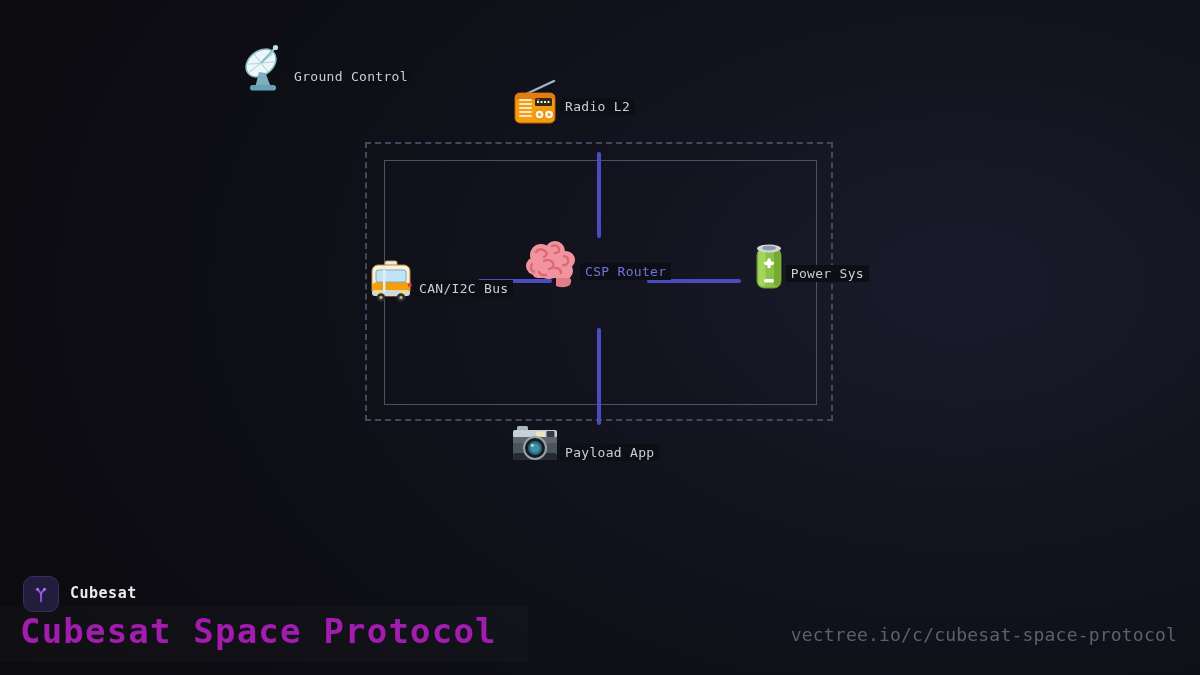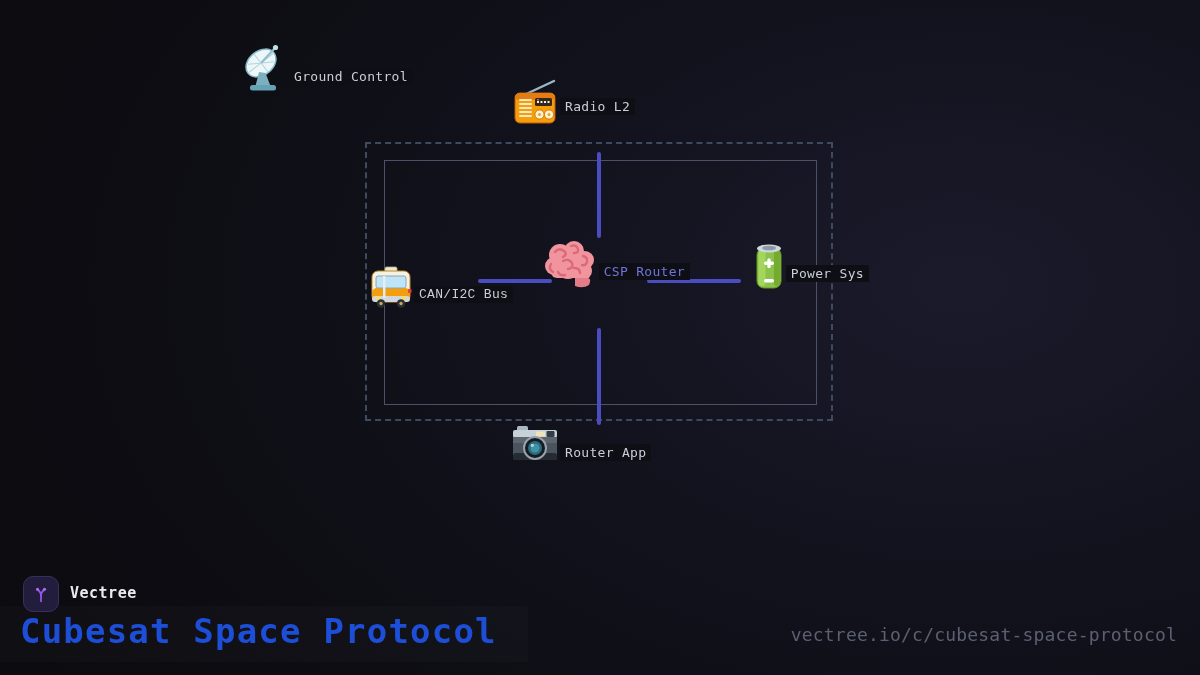--- a/index.html
+++ b/index.html
@@ -45,21 +45,21 @@
   .brand-logo {
     left: 23px; top: 576px; width: 36px; height: 36px; border-radius: 10px;
     background: #221d3d; border: 1px solid #37305e;
     display: flex; align-items: center; justify-content: center;
   }
   .brand-name {
     left: 70px; top: 584px; font-size: 15px; font-weight: bold; color: #eceaf0;
     letter-spacing: 0.5px;
   }
   .page-title {
-    left: 20px; top: 611px; font-size: 34px; font-weight: bold; color: #1d4ed8;
+    left: 20px; top: 611px; font-size: 34px; font-weight: bold; color: #a21caf;
     letter-spacing: 1.2px; white-space: nowrap;
   }
   .page-url {
     right: 23px; top: 624px; font-size: 18px; color: #5b6070; letter-spacing: 0.2px;
   }
 </style>
 </head>
 <body>
 
 <div class="abs solid-box"></div>
@@ -109,42 +109,42 @@
       <rect x="27" y="21" width="2" height="1.5" fill="#e05252"></rect>
       <circle cx="29.5" cy="36.5" r="4.6" fill="#fff3d1" stroke="#d97706" stroke-width="1"></circle>
       <circle cx="29.5" cy="36.5" r="1.5" fill="#e8a13a"></circle>
       <circle cx="39" cy="36.5" r="4.6" fill="#fff3d1" stroke="#d97706" stroke-width="1"></circle>
       <circle cx="39" cy="36.5" r="1.5" fill="#e8a13a"></circle>
     </svg>
   </div>
   <div class="node-label">Radio L2</div>
 </div>
 
-<div class="node" style="left:368px; top:266px;font-family:Liberation Mono, monospace;">
+<div class="node" style="left:368px; top:260px;">
   <div class="icon" style="margin-bottom:13px;">
     <svg width="46" height="43" viewBox="0 0 46 43">
       <rect x="17" y="1" width="12" height="6" rx="1.5" fill="#efe8d4" stroke="#b9a97e" stroke-width="0.8"></rect>
       <rect x="4" y="5" width="38" height="31" rx="6" fill="#f7f1df" stroke="#b98a2c" stroke-width="1"></rect>
       <rect x="4" y="22" width="38" height="14" rx="5" fill="#f59e0b"></rect>
       <rect x="4" y="30" width="38" height="6" rx="3" fill="#d3d7db"></rect>
       <rect x="8" y="10" width="30" height="12" rx="2" fill="#bfe3f7" stroke="#8aa7b8" stroke-width="1"></rect>
       <rect x="15" y="10" width="2.5" height="22" fill="#e6eef2"></rect>
       <circle cx="10.5" cy="32.5" r="2" fill="#fde047"></circle>
       <circle cx="35.5" cy="32.5" r="2" fill="#fde047"></circle>
       <rect x="40" y="23" width="3.5" height="4" rx="1" fill="#e23d3d"></rect>
       <circle cx="13" cy="37.5" r="4.2" fill="#2a2e33"></circle>
       <circle cx="13" cy="37.5" r="1.7" fill="#c8a46a"></circle>
       <circle cx="33" cy="37.5" r="4.2" fill="#2a2e33"></circle>
       <circle cx="33" cy="37.5" r="1.7" fill="#c8a46a"></circle>
     </svg>
   </div>
   <div class="node-label">CAN/I2C Bus</div>
 </div>
 
-<div class="node" style="left:510px; top:237px;justify-content:flex-end;">
+<div class="node" style="left:522px; top:237px;">
   <div class="icon" style="margin-bottom:13px;">
     <svg width="58" height="56" viewBox="0 0 58 56">
       <g fill="#f2949e">
         <circle cx="19" cy="18" r="11"></circle>
         <circle cx="33" cy="14" r="10"></circle>
         <circle cx="44" cy="23" r="9"></circle>
         <circle cx="13" cy="29" r="9"></circle>
         <circle cx="27" cy="29" r="13"></circle>
         <circle cx="42" cy="34" r="9"></circle>
         <rect x="10" y="28" width="38" height="13" rx="6"></rect>
@@ -191,31 +191,31 @@
       <rect x="36.5" y="7" width="8" height="6" rx="1" fill="#323d47"></rect>
       <rect x="3" y="13" width="44" height="23" rx="3" fill="#4b545e"></rect>
       <rect x="3" y="13" width="44" height="6" fill="#5d666f"></rect>
       <rect x="3" y="29" width="44" height="7" rx="3" fill="#242b32"></rect>
       <circle cx="25" cy="24" r="11" fill="#151c24" stroke="#97a2ab" stroke-width="2"></circle>
       <circle cx="25" cy="24" r="7" fill="#2c6b7c"></circle>
       <circle cx="25" cy="24" r="4.5" fill="#3f93a8"></circle>
       <circle cx="22.3" cy="21.3" r="1.6" fill="#cde8ee" opacity="0.8"></circle>
     </svg>
   </div>
-  <div class="node-label">Router App</div>
+  <div class="node-label">Payload App</div>
 </div>
 
 <div class="abs title-panel"></div>
 
 <div class="abs brand-logo">
   <svg width="22" height="22" viewBox="0 0 24 24">
     <g stroke="#9257e8" stroke-width="2" fill="none" stroke-linecap="round">
       <path d="M12 20 L12 13"></path>
       <path d="M12 13 C12 10 10.5 9.5 8.8 7.8"></path>
       <path d="M12 13 C12 10 13.5 9.5 15.2 7.8"></path>
     </g>
     <circle cx="8.2" cy="6.8" r="1.7" fill="#a86ef0"></circle>
     <circle cx="15.8" cy="6.8" r="1.7" fill="#a86ef0"></circle>
   </svg>
 </div>
-<div class="abs brand-name">Vectree</div>
+<div class="abs brand-name">Cubesat</div>
 <div class="abs page-title">Cubesat Space Protocol</div>
 <div class="abs page-url">vectree.io/c/cubesat-space-protocol</div>
 
 </body></html>

